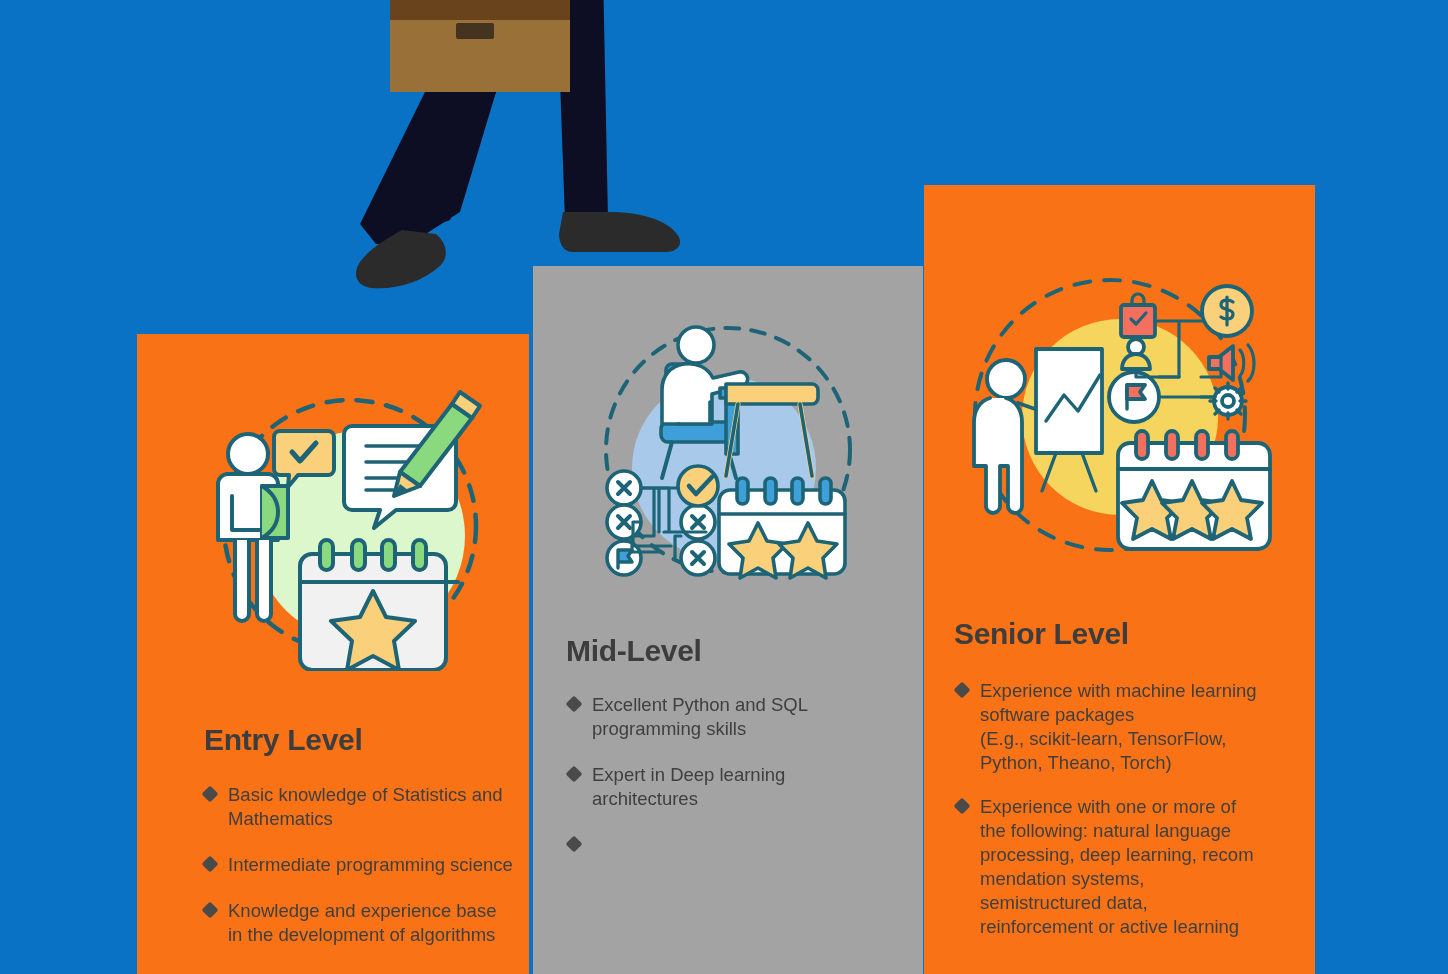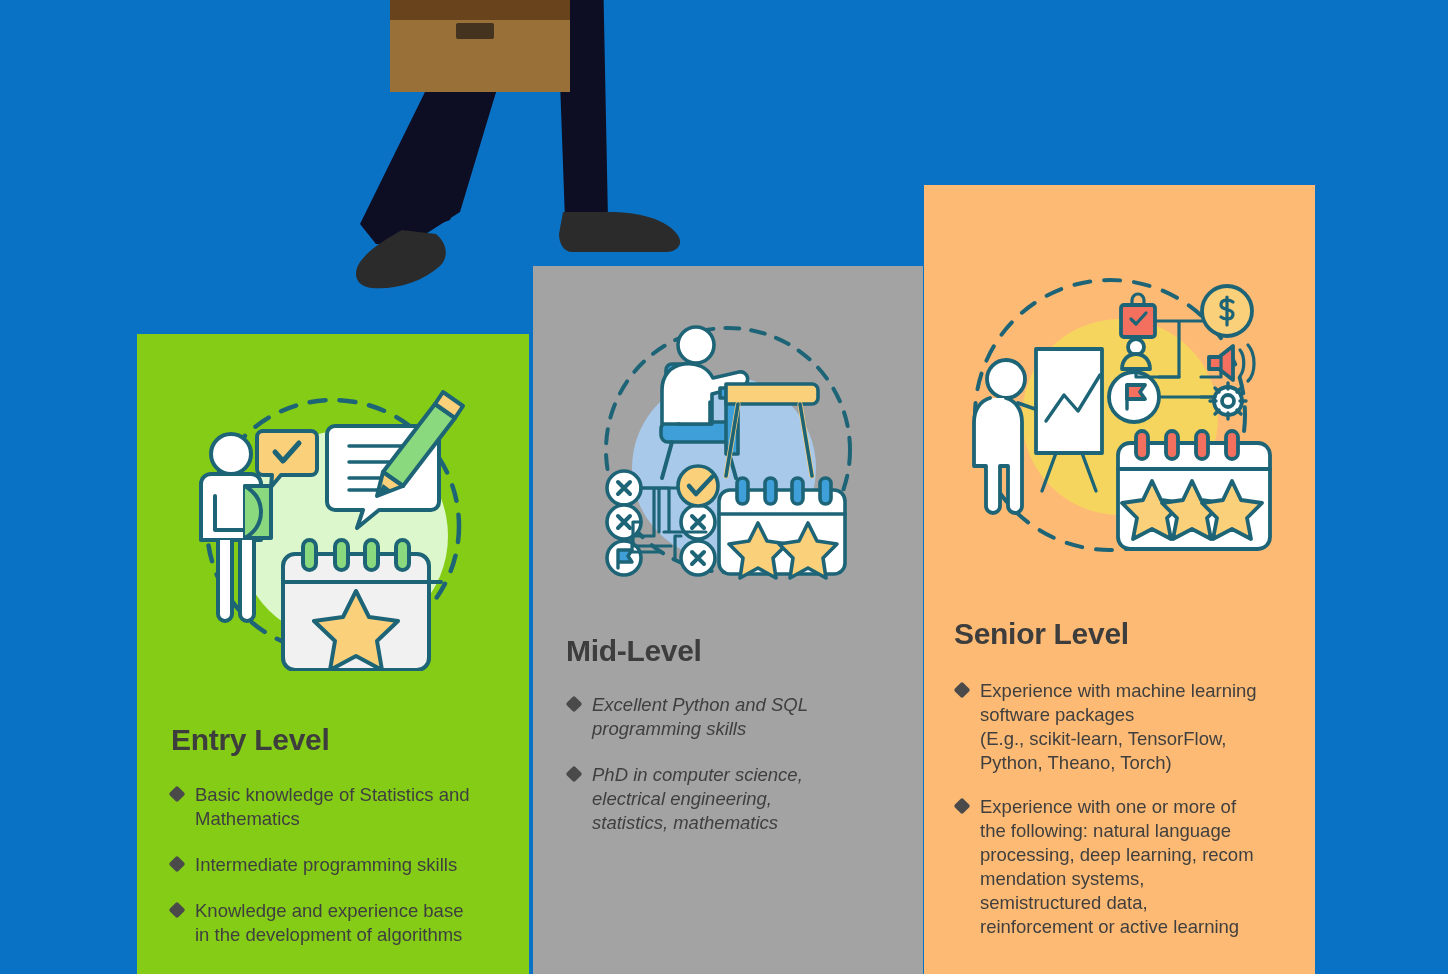--- a/index.html
+++ b/index.html
@@ -34,21 +34,21 @@
     font-weight: bold;
     color: #3d3d3d;
     letter-spacing: -0.3px;
   }
   #card-entry  .card-title { margin: 52px 0 0 34px; }
   #card-mid    .card-title { margin: 48px 0 0 33px; }
   #card-senior .card-title { margin: 42px 0 0 30px; }
 
   .bullets { list-style: none; }
   #card-entry  .bullets { margin: 26px 0 5px 32px; width: 330px; }
-  #card-mid    .bullets { margin: 25px 0 0 33px; width: 320px; font-style: italic; }
+  #card-mid    .bullets { margin: 25px 0 0 33px; width: 320px; }
   #card-senior .bullets { margin: 28px 0 0 30px; width: 340px; }
 
   .bullet {
     position: relative;
     padding-left: 26px;
     margin-bottom: 22px;
     font-size: 18.5px;
     line-height: 24px;
     color: #3f3f3f;
     white-space: pre-line;
@@ -77,21 +77,21 @@
     <path d="M75 102 L146 102 L110 222 L60 254 L26 254 L10 234 Z" fill="#0d0d23"></path>
     <path d="M75 102 L146 102 L100 230 L55 246 Z" fill="#0d0d23"></path>
 
     <path d="M52 240 C38 248 20 258 10 272 C2 284 6 296 22 298 C46 300 72 292 90 276 C100 266 96 252 86 244 Z" fill="#2b2b2b"></path>
 
     <rect x="40" y="-30" width="180" height="60" fill="#69431b"></rect>
     <rect x="40" y="30" width="180" height="72" fill="#9a7039"></rect>
     <rect x="106" y="33" width="38" height="16" rx="2" fill="#44331f"></rect>
   </svg>
 
-  <div class="card" id="card-entry" style="background: #84cc16;">
+  <div class="card" id="card-entry" style="background: #f97316; padding-left: 33px;">
     <svg class="illus" viewBox="0 0 300 285">
       <g fill="none" stroke="#1d6477" stroke-width="4" stroke-linecap="round" stroke-linejoin="round">
 
         <circle cx="160" cy="150" r="105" fill="#ddf7cc" stroke="none"></circle>
 
         <circle cx="150" cy="140" r="126" stroke="#1d6477" stroke-width="4.5" stroke-dasharray="16 14" fill="none"></circle>
 
         <circle cx="48" cy="68" r="20" fill="#fff"></circle>
         <path d="M28 88 h40 a10 10 0 0 1 10 10 v56 h-60 v-56 a10 10 0 0 1 10 -10 z" fill="#fff"></path>
         <path d="M35 154 v74 a7 7 0 0 0 14 0 v-74" fill="#fff"></path>
@@ -118,21 +118,21 @@
         <rect x="152" y="154" width="13" height="30" rx="6.5" fill="#8bd97e"></rect>
         <rect x="182" y="154" width="13" height="30" rx="6.5" fill="#8bd97e"></rect>
         <rect x="213" y="154" width="13" height="30" rx="6.5" fill="#8bd97e"></rect>
         <path d="M173 205 l13 26 l29 4 l-21 20 l5 29 l-26 -14 l-26 14 l5 -29 l-21 -20 l29 -4 z" fill="#fbd07a"></path>
       </g>
     </svg>
     <div class="card-title">Entry Level</div>
     <ul class="bullets">
       <li class="bullet"><span class="dia"></span><span>Basic knowledge of Statistics and
 Mathematics</span></li>
-      <li class="bullet"><span class="dia"></span><span>Intermediate programming skills</span></li>
+      <li class="bullet"><span class="dia"></span><span>Intermediate programming science</span></li>
       <li class="bullet"><span class="dia"></span><span>Knowledge and experience base
 in the development of algorithms</span></li>
     </ul>
   </div>
 
   <div class="card" id="card-mid" style="background: #a3a3a3;">
     <svg class="illus" viewBox="0 0 268 268">
       <g fill="none" stroke="#1d6477" stroke-width="3.6" stroke-linecap="round" stroke-linejoin="round">
 
         <circle cx="130" cy="150" r="92" fill="#a8c9ea" stroke="none"></circle>
@@ -178,27 +178,27 @@
         <rect x="198" y="160" width="11" height="26" rx="5.5" fill="#3f9fd8"></rect>
         <rect x="226" y="160" width="11" height="26" rx="5.5" fill="#3f9fd8"></rect>
         <path d="M164 205 l9 18 l20 3 l-14 14 l3 20 l-18 -10 l-18 10 l3 -20 l-14 -14 l20 -3 z" fill="#fbd07a"></path>
         <path d="M214 205 l9 18 l20 3 l-14 14 l3 20 l-18 -10 l-18 10 l3 -20 l-14 -14 l20 -3 z" fill="#fbd07a"></path>
       </g>
     </svg>
     <div class="card-title">Mid-Level</div>
     <ul class="bullets">
       <li class="bullet"><span class="dia"></span><span>Excellent Python and SQL
 programming skills</span></li>
-      <li class="bullet"><span class="dia"></span><span>PhD in computer science,
-electrical engineering,
-statistics, mathematics</span></li>
+      <li class="bullet"><span class="dia"></span><span>Expert in Deep learning
+architectures</span></li>
+      <li class="bullet"><span class="dia"></span></li>
     </ul>
   </div>
 
-  <div class="card" id="card-senior" style="background: #fdba74;">
+  <div class="card" id="card-senior" style="background: #f97316;">
     <svg class="illus" viewBox="0 0 320 310">
       <g fill="none" stroke="#1d6477" stroke-width="3.8" stroke-linecap="round" stroke-linejoin="round">
 
         <circle cx="160" cy="152" r="98" fill="#f6d55f" stroke="none"></circle>
 
         <circle cx="150" cy="150" r="135" stroke="#1d6477" stroke-width="4" stroke-dasharray="16 14" fill="none"></circle>
 
         <circle cx="46" cy="114" r="19" fill="#fff"></circle>
         <path d="M30 133 c-10 3 -16 12 -16 24 v44 h12 v40 a7 7 0 0 0 14 0 v-40 h8 v40 a7 7 0 0 0 14 0 v-84 c0 -12 -6 -21 -16 -24" fill="#fff"></path>
         <path d="M58 138 l34 12" fill="none"></path>

